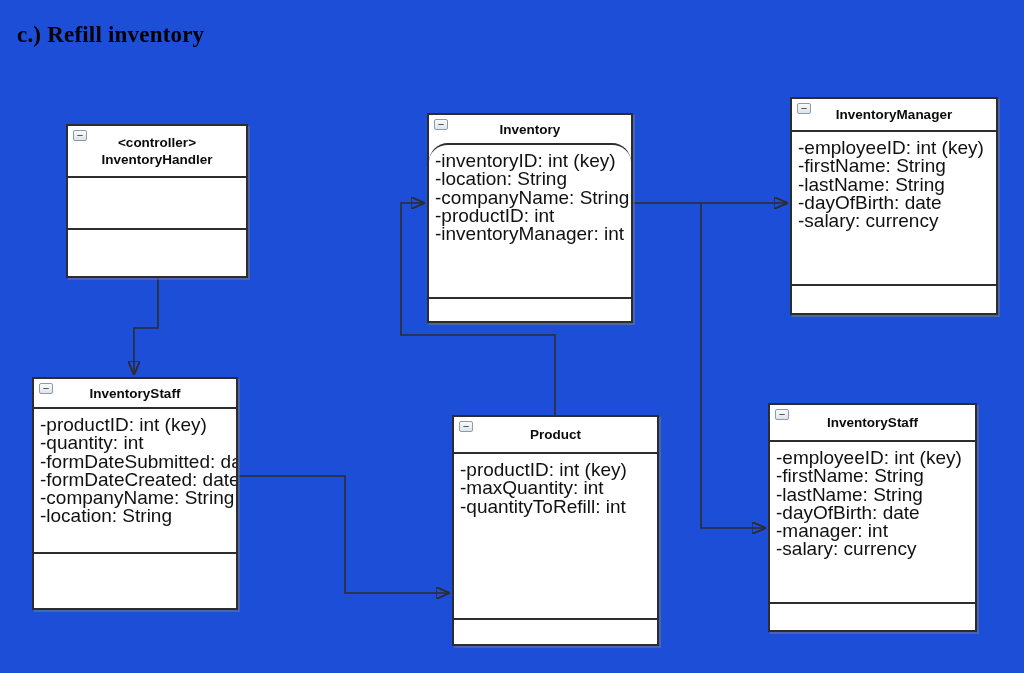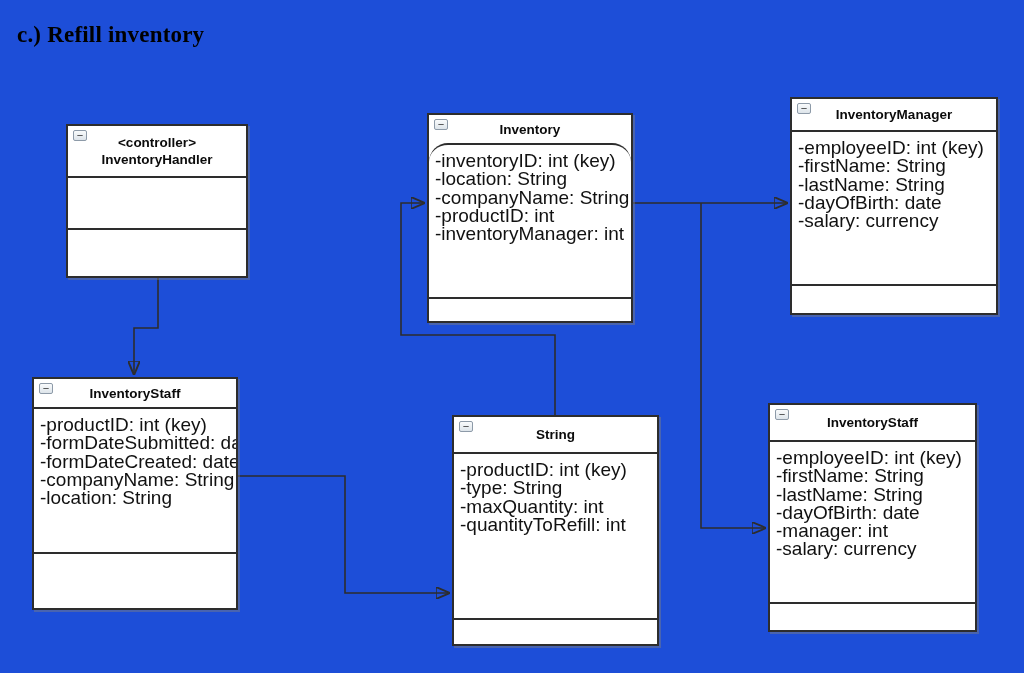--- a/index.html
+++ b/index.html
@@ -136,36 +136,36 @@
     <div class="sec blank"></div>
   </div>
 
   <div class="uml-class" id="box-form">
     <div class="sec header">
       <span class="collapse">−</span>
       <div>InventoryStaff</div>
     </div>
     <div class="sec attrs">
         <div>-productID: int (key)</div>
+        <div>-quantity: int</div>
         <div>-formDateSubmitted: date</div>
         <div>-formDateCreated: date</div>
         <div>-companyName: String</div>
         <div>-location: String</div>
       </div>
     <div class="sec blank"></div>
   </div>
 
   <div class="uml-class" id="box-product">
     <div class="sec header">
       <span class="collapse">−</span>
-      <div>String</div>
+      <div>Product</div>
     </div>
     <div class="sec attrs">
         <div>-productID: int (key)</div>
-        <div>-type: String</div>
         <div>-maxQuantity: int</div>
         <div>-quantityToRefill: int</div>
       </div>
     <div class="sec blank"></div>
   </div>
 
   <div class="uml-class" id="box-staff">
     <div class="sec header">
       <span class="collapse">−</span>
       <div>InventoryStaff</div>

